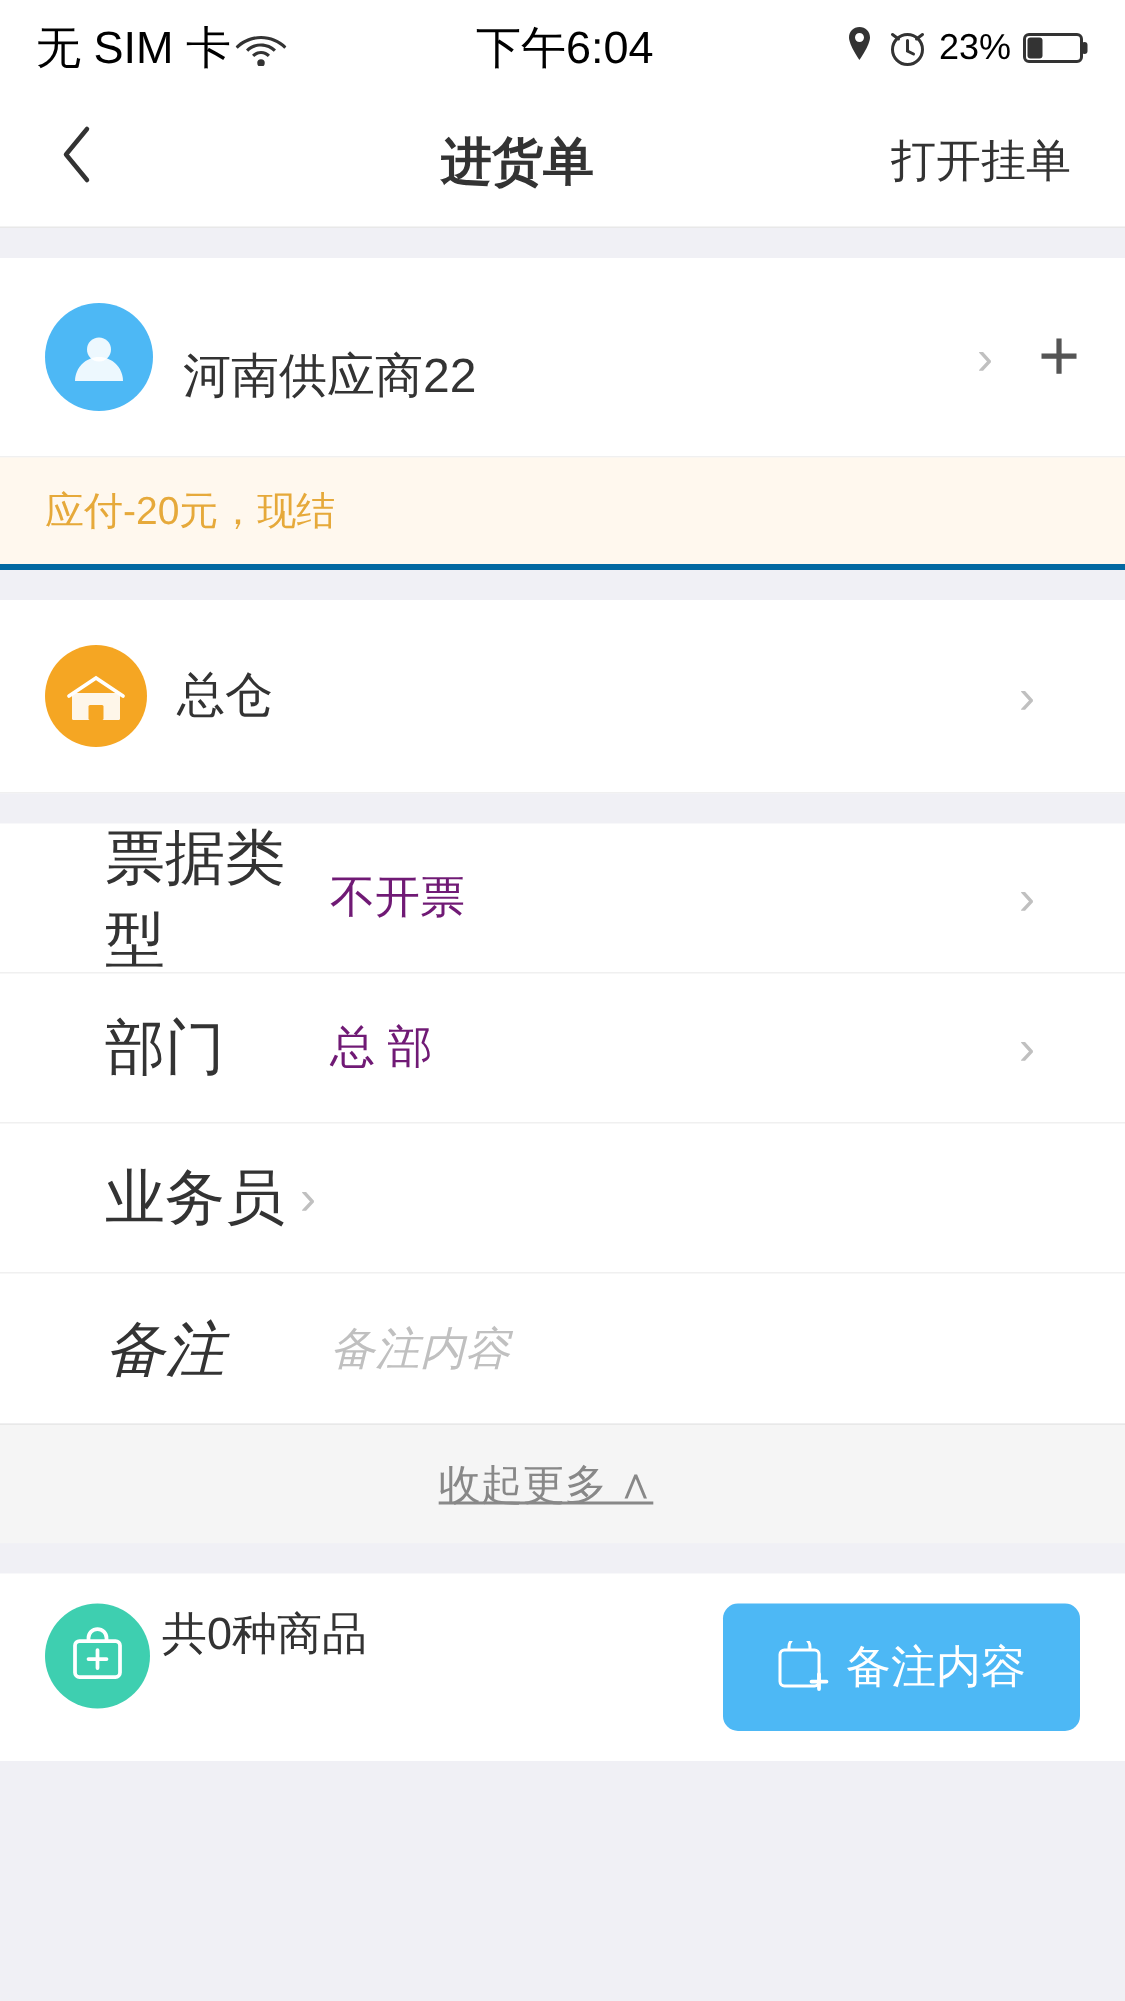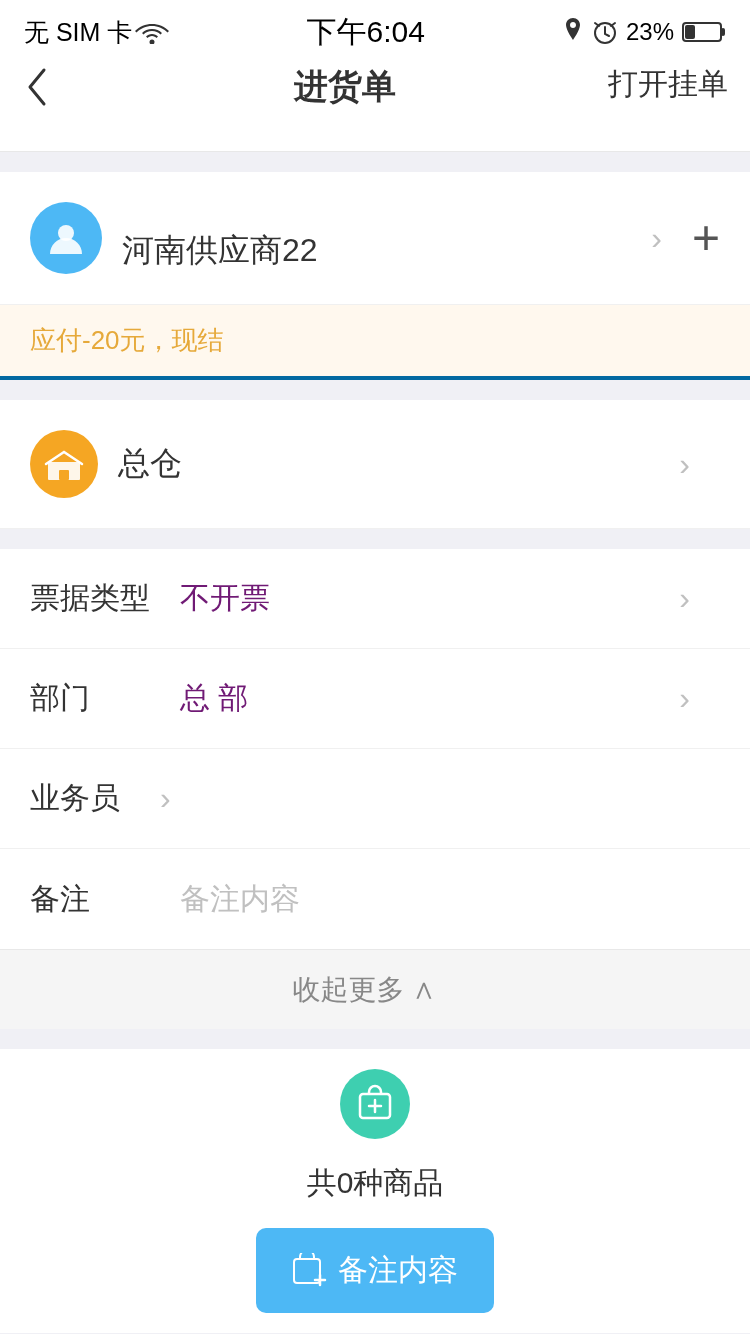--- a/index.html
+++ b/index.html
@@ -21,41 +21,42 @@
       align-items: center;
       justify-content: space-between;
       padding: 0 24px;
       font-size: 26px;
       font-weight: 500;
     }
     .status-left {
       display: flex;
       align-items: center;
       gap: 3px;
-      font-size: 25px;
+      font-size: 30px;
     }
     .status-center {
       font-size: 30px;
       font-weight: 400;
     }
     .status-right {
       display: flex;
       align-items: center;
       gap: 8px;
       font-size: 24px;
     }
 
     
     .nav-bar {
       width: 750px;
       height: 88px;
       background: #fff;
       display: flex;
+      align-items: center;
       justify-content: space-between;
-      padding: 0 22px;
+      padding: 0 36px;
       border-bottom: 1px solid #e8e8e8;
     }
     .nav-back {
       font-size: 36px;
       color: #333;
       cursor: pointer;
       width: 60px;
     }
     .nav-title {
       font-size: 34px;
@@ -157,26 +158,28 @@
     }
     .form-row {
       display: flex;
       align-items: center;
       padding: 0 30px;
       height: 100px;
       border-bottom: 1px solid #f0f0f0;
     }
     .form-row:last-child {
       border-bottom: none;
+      font-style: italic;
     }
     .form-label {
-      font-size: 30px;
+      font-size: 40px;
       color: #333;
       width: 130px;
       flex-shrink: 0;
+      margin-left: 40px;
     }
     .form-value {
       flex: 1;
       font-size: 30px;
       color: #701a75;
       padding-left: 20px;
     }
     .form-value.placeholder {
       color: #c0c0c0;
     }
@@ -188,35 +191,34 @@
       align-items: center;
       justify-content: center;
       height: 80px;
       font-size: 28px;
       color: #888;
       cursor: pointer;
       border-top: 1px solid #e8e8e8;
     }
     .collapse-row span {
       margin-right: 22px;
+      text-decoration: underline;
     }
 
     
     .bottom-section-gap {
       height: 20px;
       background: #f0f0f5;
     }
 
     .product-bar {
       background: #fff;
       display: flex;
-      align-items: center;
       padding: 20px 30px;
-      gap: 24px;
-      flex-direction: column;
+      gap: 8px;
     }
     .product-icon {
       width: 70px;
       height: 70px;
       border-radius: 50%;
       background: #3ecfb0;
       display: flex;
       align-items: center;
       justify-content: center;
       flex-shrink: 0;

